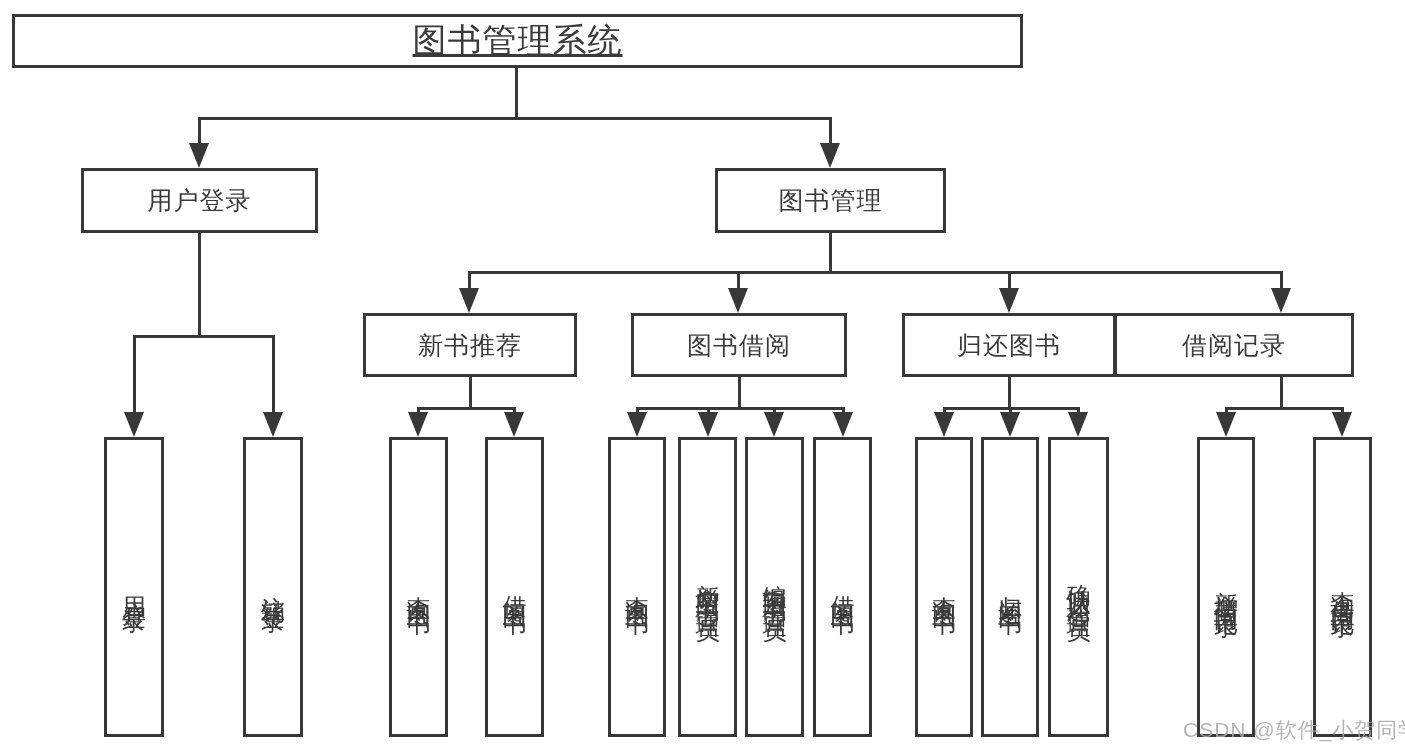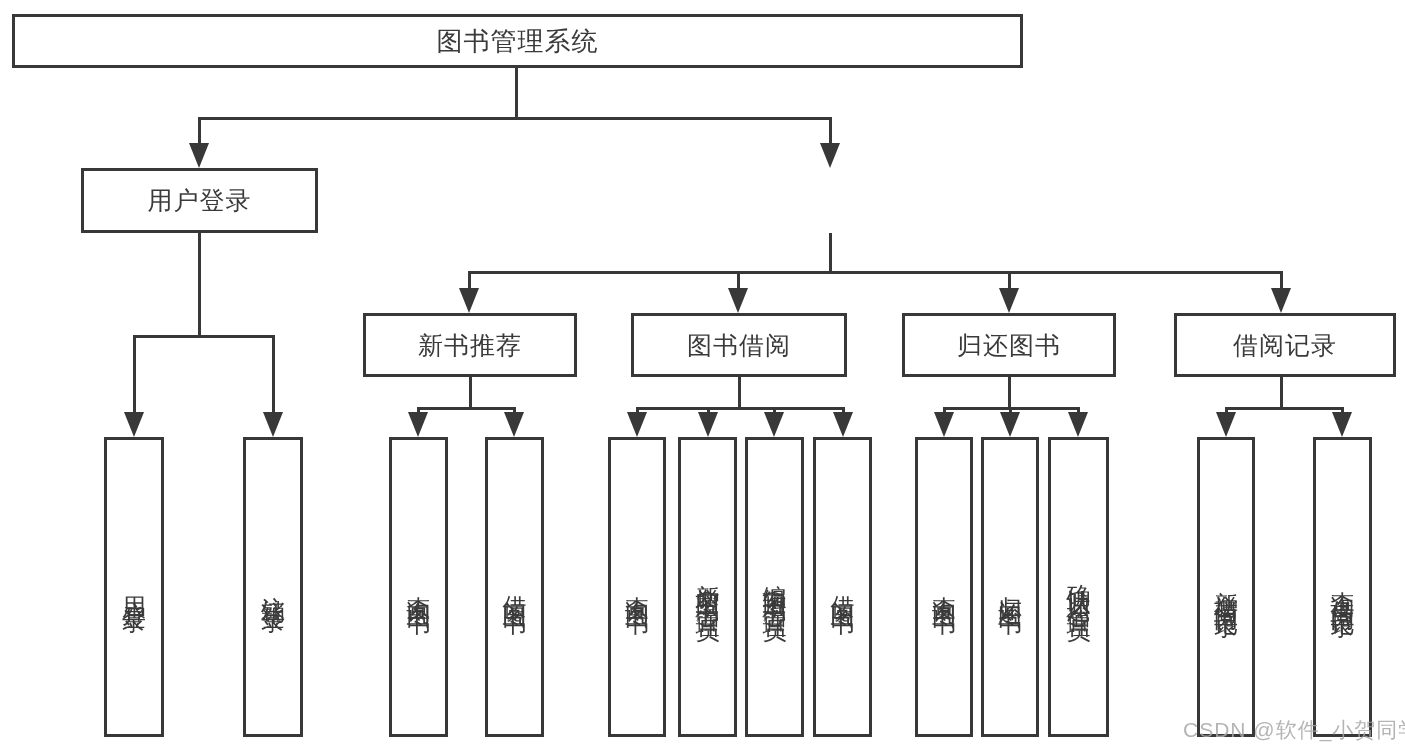--- a/index.html
+++ b/index.html
@@ -13,21 +13,21 @@
   body{font-family:"Liberation Sans","DejaVu Sans",sans-serif;color:var(--text);}
   #stage{position:relative;width:1405px;height:747px;background:var(--bg);}
   .hbox{
     position:absolute;
     background:var(--bg);
     border:3px solid var(--line);
     display:flex;align-items:center;justify-content:center;
     font-size:25px;letter-spacing:1px;
     z-index:2;
   }
-  .hbox.title{font-size:26px;}
+  .hbox.title{font-size:34px;text-decoration:underline;}
   .vbox{
     position:absolute;
     top:437px;height:300px;
     background:var(--bg);
     border:3px solid var(--line);
     display:flex;align-items:center;justify-content:center;
     z-index:2;
   }
   .vtext{
     writing-mode:vertical-rl;
@@ -55,31 +55,34 @@
 
 <div id="stage">
 
   <div class="hbox title" style="left:12px;top:14px;width:1011px;height:54px">
     <span>图书管理系统</span>
   </div>
 
   <div class="hbox" style="left:81px;top:168px;width:237px;height:65px">
     <span>用户登录</span>
   </div>
+  <div class="hbox" style="left:715px;top:168px;width:231px;height:65px">
+    <span>图书管理</span>
+  </div>
 
   <div class="hbox" style="left:363px;top:313px;width:214px;height:64px">
     <span>新书推荐</span>
   </div>
   <div class="hbox" style="left:631px;top:313px;width:216px;height:64px">
     <span>图书借阅</span>
   </div>
   <div class="hbox" style="left:902px;top:313px;width:214px;height:64px">
     <span>归还图书</span>
   </div>
-  <div class="hbox" style="left:1174px;top:313px;width:222px;height:64px">
+  <div class="hbox" style="left:1114px;top:313px;width:240px;height:64px">
     <span>借阅记录</span>
   </div>
 
   <div class="vbox" style="left:104px;width:60px">
     <span class="vtext">用户登录</span>
   </div>
   <div class="vbox" style="left:243px;width:60px">
     <span class="vtext">注销登录</span>
   </div>
 

